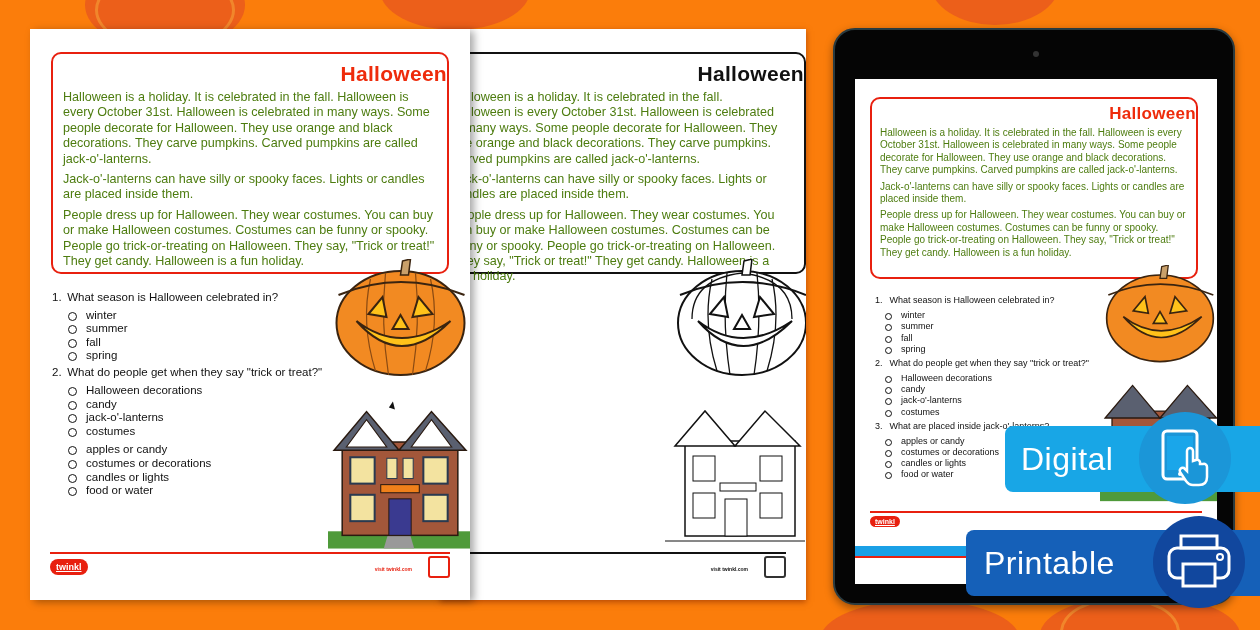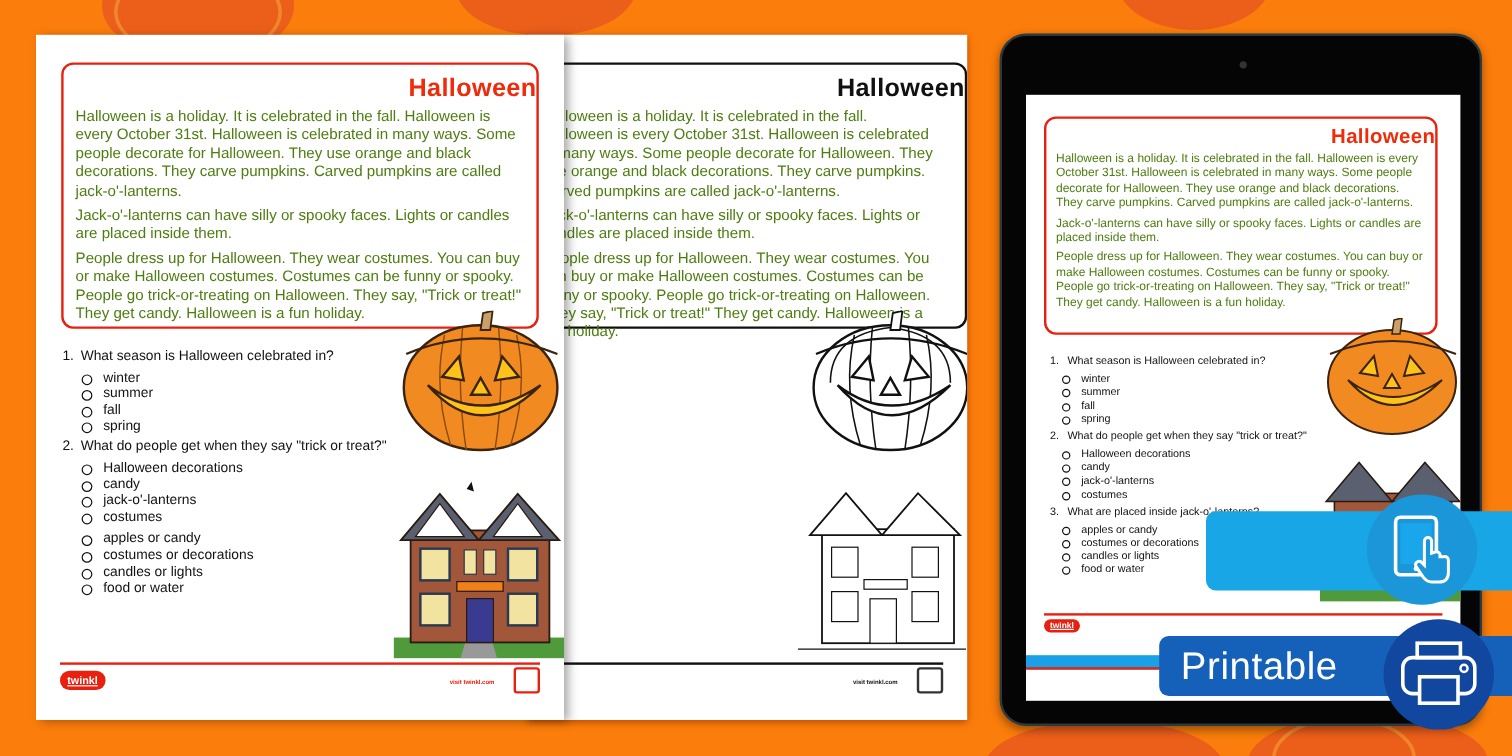--- a/index.html
+++ b/index.html
@@ -91,21 +91,21 @@
   .screen .footer-line { left: 15px; right: 15px; top: 432px; }
   .screen .logo { left: 15px; top: 437px; font-size: 7px; padding: 2px 5px; }
   .screen-blue { position: absolute; left: 0; right: 0; top: 467px; height: 12px; background: #1aa0e6; border-bottom: 2px solid #e8200f; }
 
   
   .banner {
     position: absolute; display: flex; align-items: center; color: #fff;
     border-radius: 8px 0 0 8px;
   }
   .banner-digital { left: 1005px; top: 426px; width: 255px; height: 66px; background: #18a6e6; z-index: 5; }
-  .banner-printable { left: 966px; top: 530px; width: 294px; height: 50px; background: #1560b8; z-index: 5; }
+  .banner-printable { left: 966px; top: 530px; width: 294px; height: 66px; background: #1560b8; z-index: 5; }
   .banner-label { font-size: 32px; font-weight: normal; letter-spacing: .5px; }
   .banner-digital .banner-label { margin-left: 16px; }
   .banner-printable .banner-label { margin-left: 18px; }
   .icon-circle {
     position: absolute; width: 92px; height: 92px; border-radius: 50%;
     display: flex; align-items: center; justify-content: center;
   }
   .banner-digital .icon-circle { left: 134px; top: -14px; background: #1b96d8; }
   .banner-printable .icon-circle { left: 187px; top: -14px; background: #11479e; }
 </style>
@@ -350,20 +350,21 @@
       <polygon points="6,48 38,10 70,48" fill="#5a6070" stroke="#2a1a10" stroke-width="1.5"></polygon>
       <polygon points="70,48 102,10 136,48" fill="#5a6070" stroke="#2a1a10" stroke-width="1.5"></polygon>
     </svg>
     <div class="footer-line"></div>
     <div class="logo">twinkl</div>
     <div class="screen-blue"></div>
   </div>
 </div>
 
 <div class="banner banner-digital">
+  <span class="banner-label">Digital</span>
   <div class="icon-circle">
     <svg width="56" height="62" viewBox="0 0 56 62">
       <rect x="6" y="4" width="34" height="48" rx="4" fill="none" stroke="#fff" stroke-width="3"></rect>
       <rect x="10" y="9" width="26" height="34" fill="#1aa6ea"></rect>
       <circle cx="23" cy="47" r="2" fill="#fff"></circle>
       <path d="M30 30 l0 -6 a3 3 0 0 1 6 0 l0 10 l3 -1 a3 3 0 0 1 4 2 l0 2 l3 0 a3 3 0 0 1 4 3 l0 10 q0 8 -8 8 l-6 0 q-4 0 -7 -4 l-6 -9 a3 3 0 0 1 4 -4 l3 3 z" fill="#1b96d8" stroke="#fff" stroke-width="2.5"></path>
     </svg>
   </div>
 </div>
 

